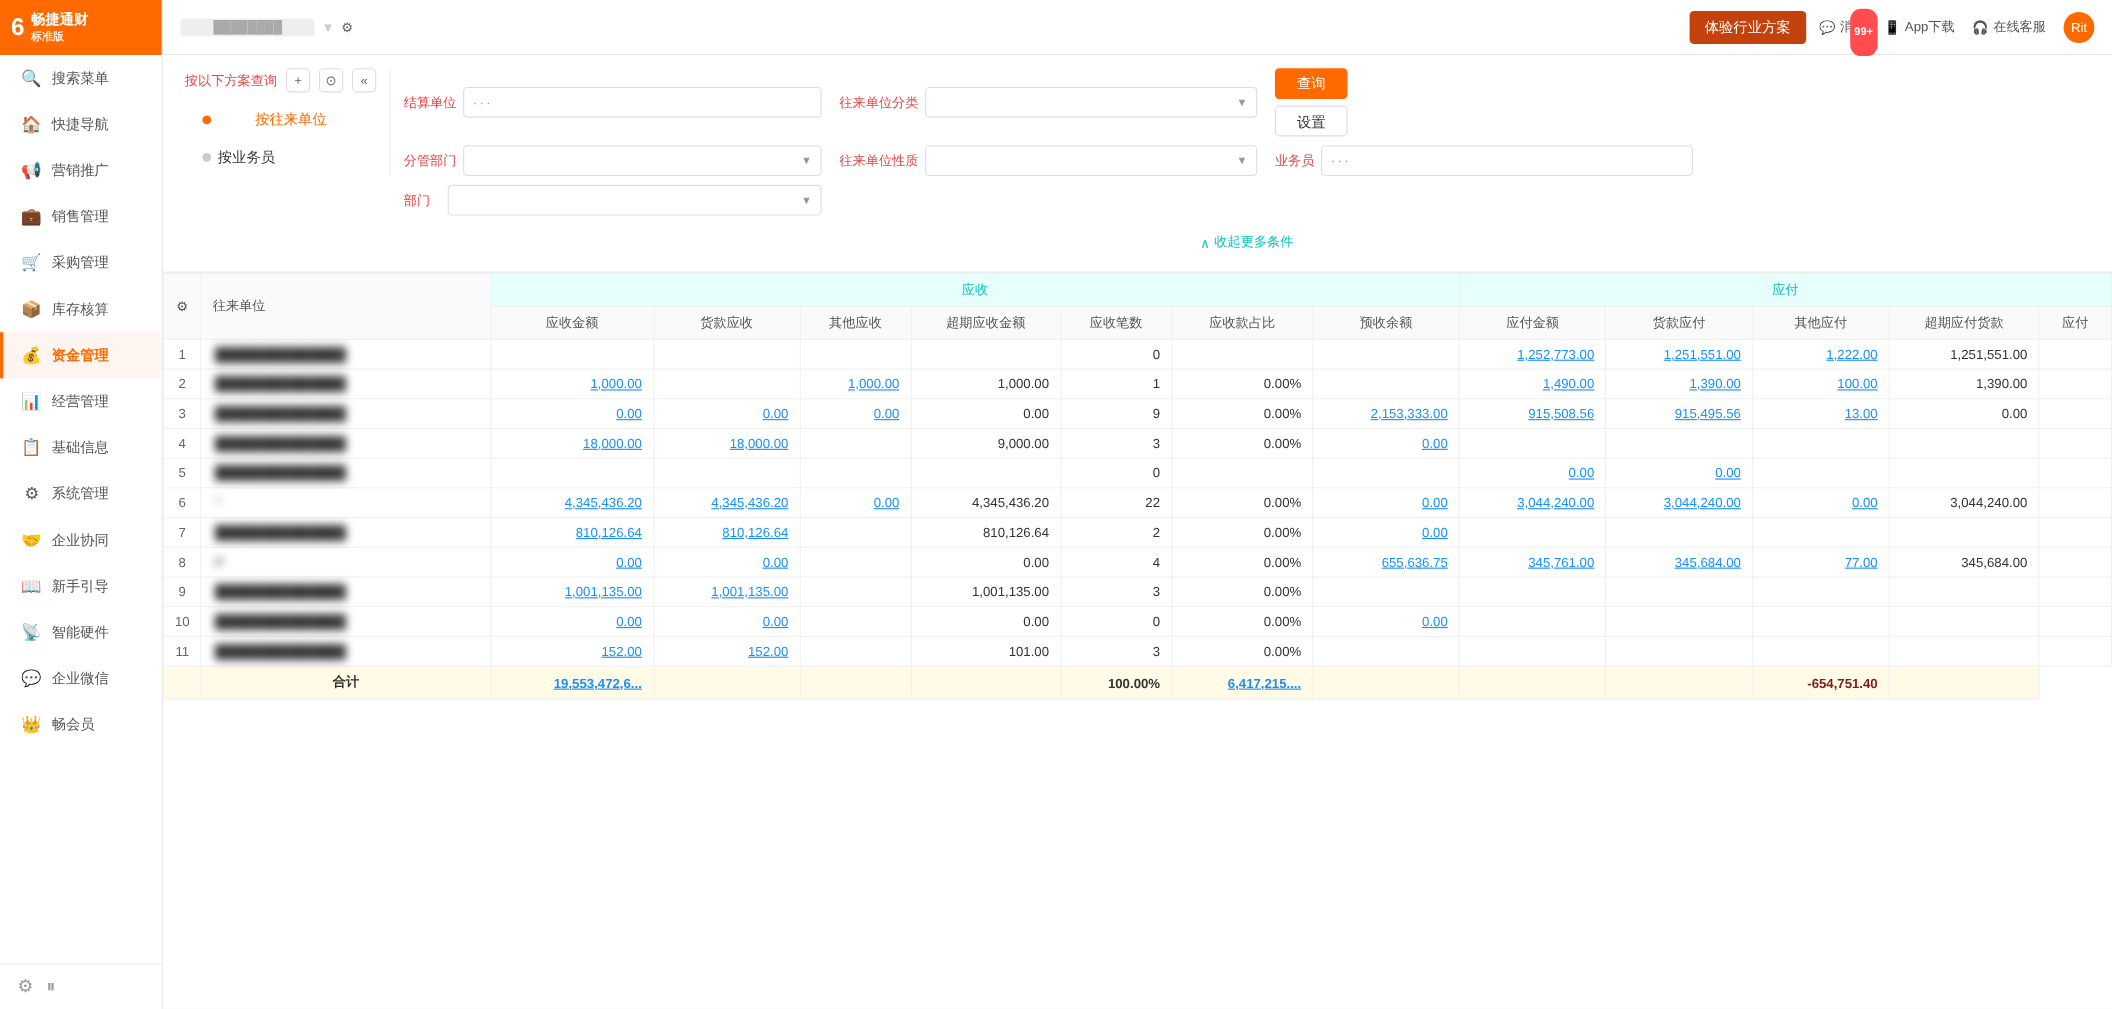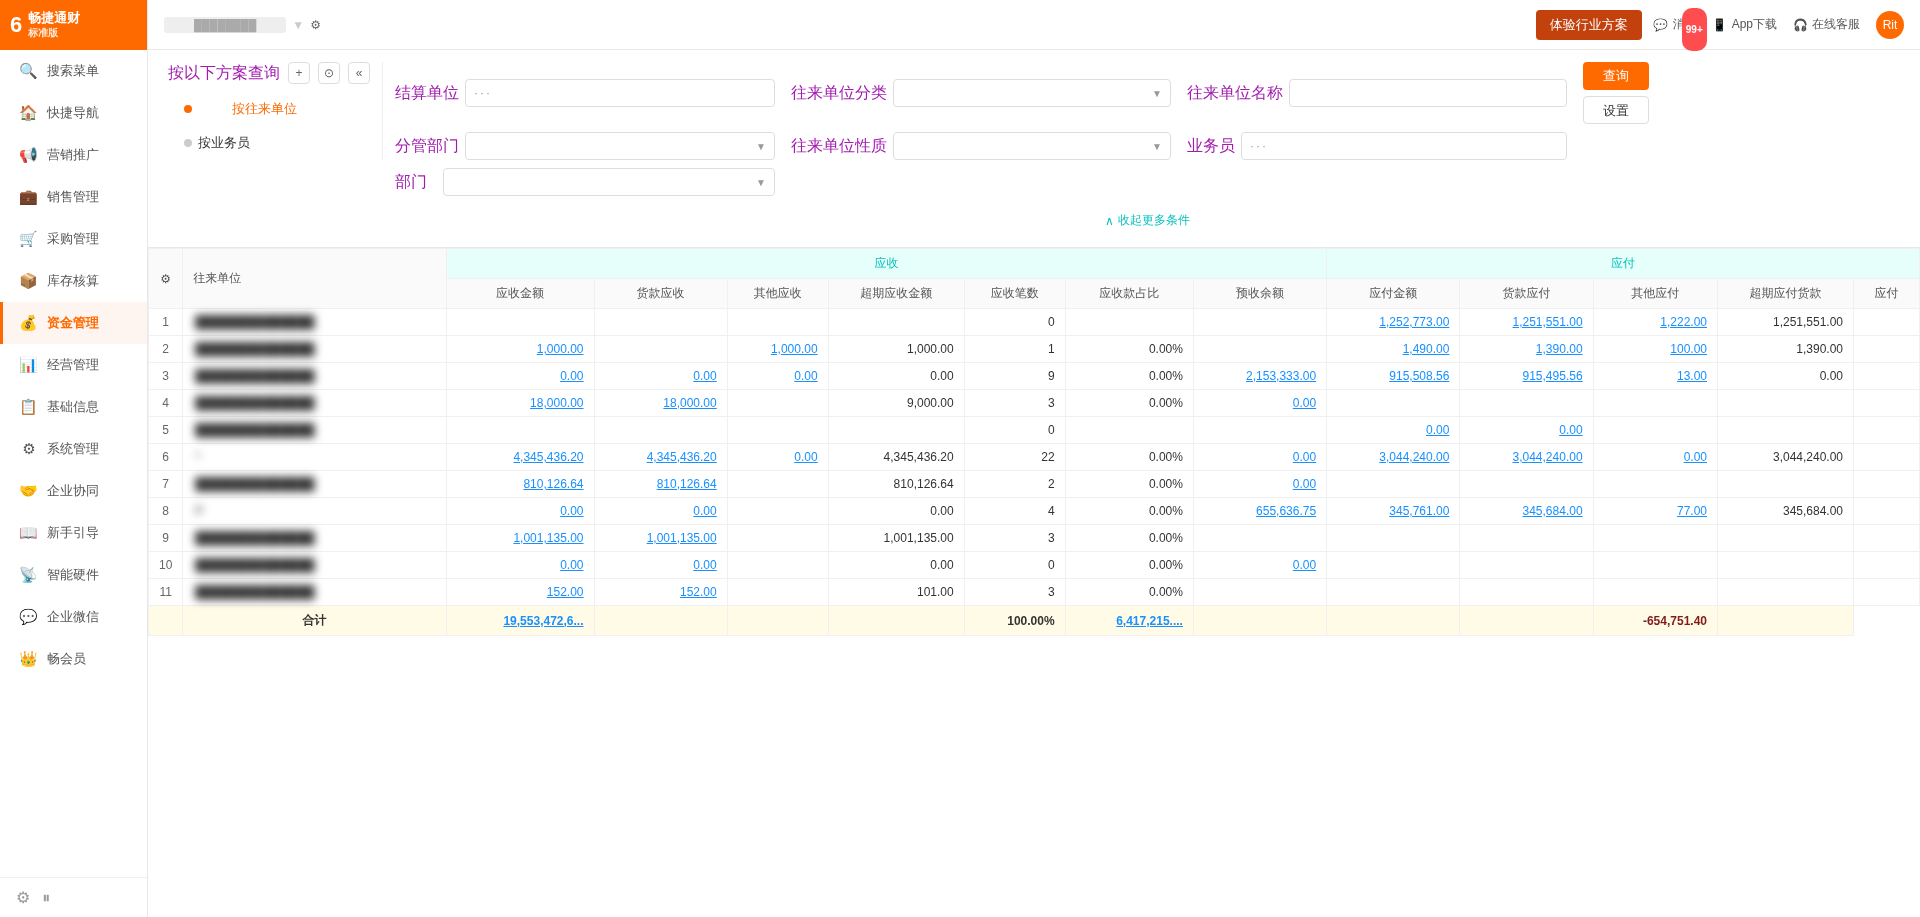--- a/index.html
+++ b/index.html
@@ -78,21 +78,21 @@
       display: flex; align-items: center; gap: 4px; color: #09c3be;
       cursor: pointer; font-size: 13px; border: none; background: none;
     }
 
     
     .filter-area {
       background: #fff; padding: 12px 20px; flex-shrink: 0;
     }
     .filter-row { display: flex; align-items: center; gap: 16px; margin-bottom: 10px; flex-wrap: wrap; }
     .filter-label-section { display: flex; align-items: center; gap: 8px; }
-    .filter-label { color: #a21caf; font-size: 16px; white-space: nowrap; font-family: Liberation Serif, serif; }
+    .filter-label { color: #ef4444; font-size: 12px; white-space: nowrap; font-family: Liberation Serif, serif; }
     .filter-icon-btn { width: 22px; height: 22px; border: 1px solid #ddd; border-radius: 4px; display: flex; align-items: center; justify-content: center; cursor: pointer; color: #666; font-size: 12px; }
     .filter-select {
       flex: 1; min-width: 180px; height: 28px; border: 1px solid #ddd; border-radius: 4px;
       padding: 0 8px; font-size: 12px; color: #333; display: flex; align-items: center; justify-content: space-between;
       cursor: pointer; background: #fff; position: relative;
     }
     .filter-select .placeholder { color: #bbb; }
     .filter-select .arrow { color: #999; font-size: 10px; }
     .filter-select .dots { color: #999; letter-spacing: 2px; }
     .filter-input { flex: 1; height: 28px; border: 1px solid #ddd; border-radius: 4px; padding: 0 8px; font-size: 12px; }
@@ -265,24 +265,20 @@
             <div class="filter-select">
               <span class="dots">···</span>
             </div>
           </div>
           <div style="display:flex;align-items:center;gap:6px;flex:1;max-width:380px;text-align:right;">
             <span class="filter-label">往来单位分类</span>
             <div class="filter-select">
               <span class="placeholder"></span>
               <span class="arrow">▼</span>
             </div>
-          </div>
-          <div style="display:flex;align-items:center;gap:6px;flex:1;max-width:380px;">
-            <span class="filter-label">往来单位名称</span>
-            <input class="filter-input" style="">
           </div>
           <div style="display:flex;flex-direction:column;gap:6px;">
             <button class="query-btn">查询</button>
             <button class="setting-btn">设置</button>
           </div>
         </div>
         <div class="filter-row" style="margin-bottom:8px;">
           <div style="display:flex;align-items:center;gap:6px;flex:1;max-width:380px;">
             <span class="filter-label">分管部门</span>
             <div class="filter-select">

